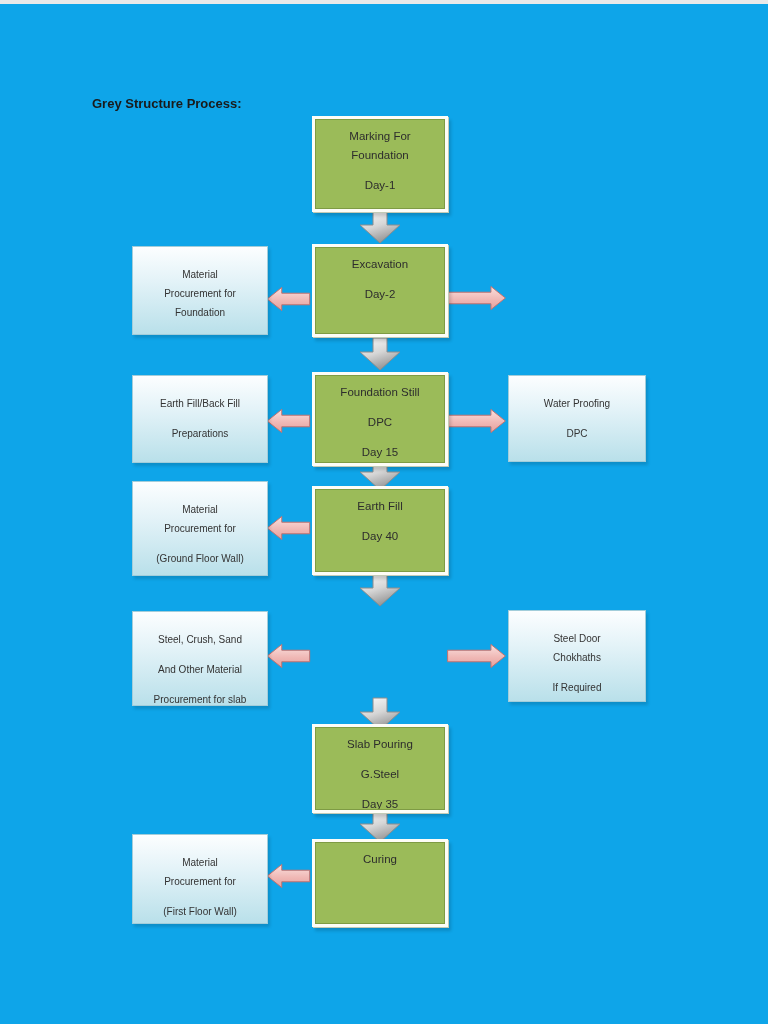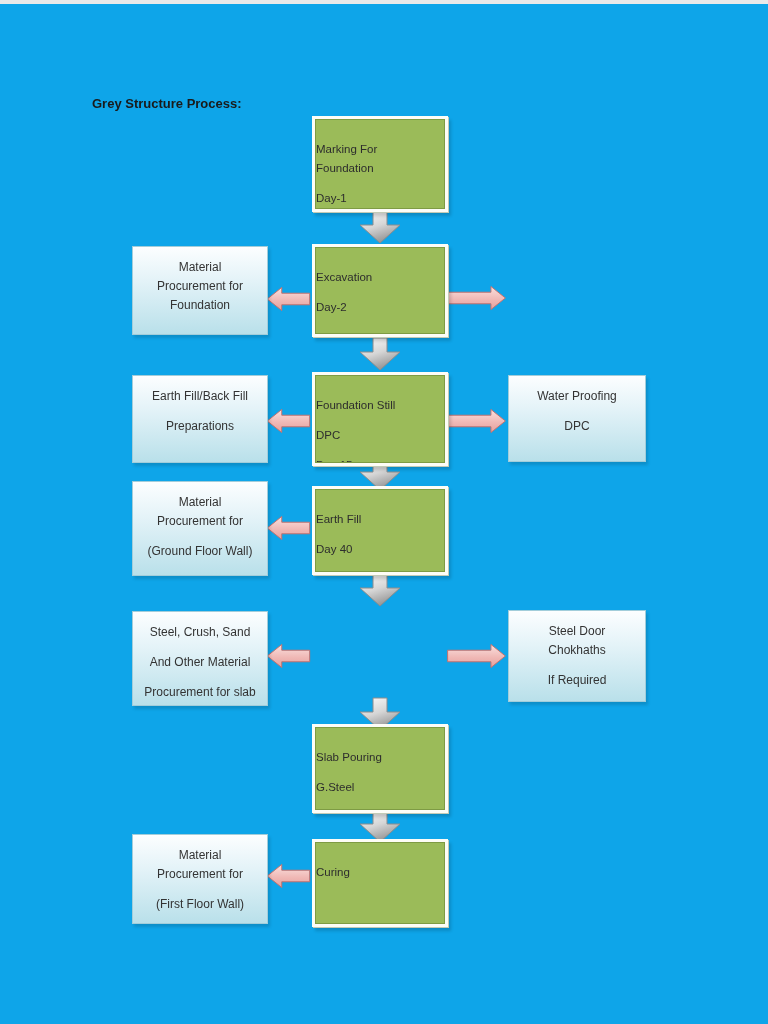--- a/index.html
+++ b/index.html
@@ -29,36 +29,37 @@
     padding: 3px;
     box-shadow: 1px 1px 0 #c3cbb6, 3px 4px 3px rgba(0,0,0,0.16);
     z-index: 2;
   }
   .gbox-inner {
     box-sizing: border-box;
     width: 100%;
     height: 100%;
     background: var(--step-fill, #9bbb59);
     border: 1px solid var(--step-border, #7e9b44);
-    padding-top: 20px;
+    text-align: center;
+    padding-top: 7px;
     color: #2d2d2d;
     font-size: 11.5px;
     overflow: hidden;
   }
   
   .bbox {
     position: absolute;
     box-sizing: border-box;
     background: linear-gradient(180deg, #fcfeff 0%, #e4f3f8 38%, var(--note-fill-bottom, #b9e0ea) 100%);
     border: 1px solid var(--note-border, #a2cdda);
     box-shadow: 2px 3px 3px rgba(0,0,0,0.14);
     text-align: center;
-    padding-top: 11px;
+    padding-top: 18px;
     color: #333333;
-    font-size: 12px;
+    font-size: 10px;
     z-index: 2;
     overflow: hidden;
   }
   .ln { line-height: 19px; white-space: nowrap; }
   .ln.blank { height: 11px; }
   .arrow { position: absolute; z-index: 1; }
   .svg-defs { position: absolute; width: 0; height: 0; overflow: hidden; }
 </style>
 </head>
 <body>

